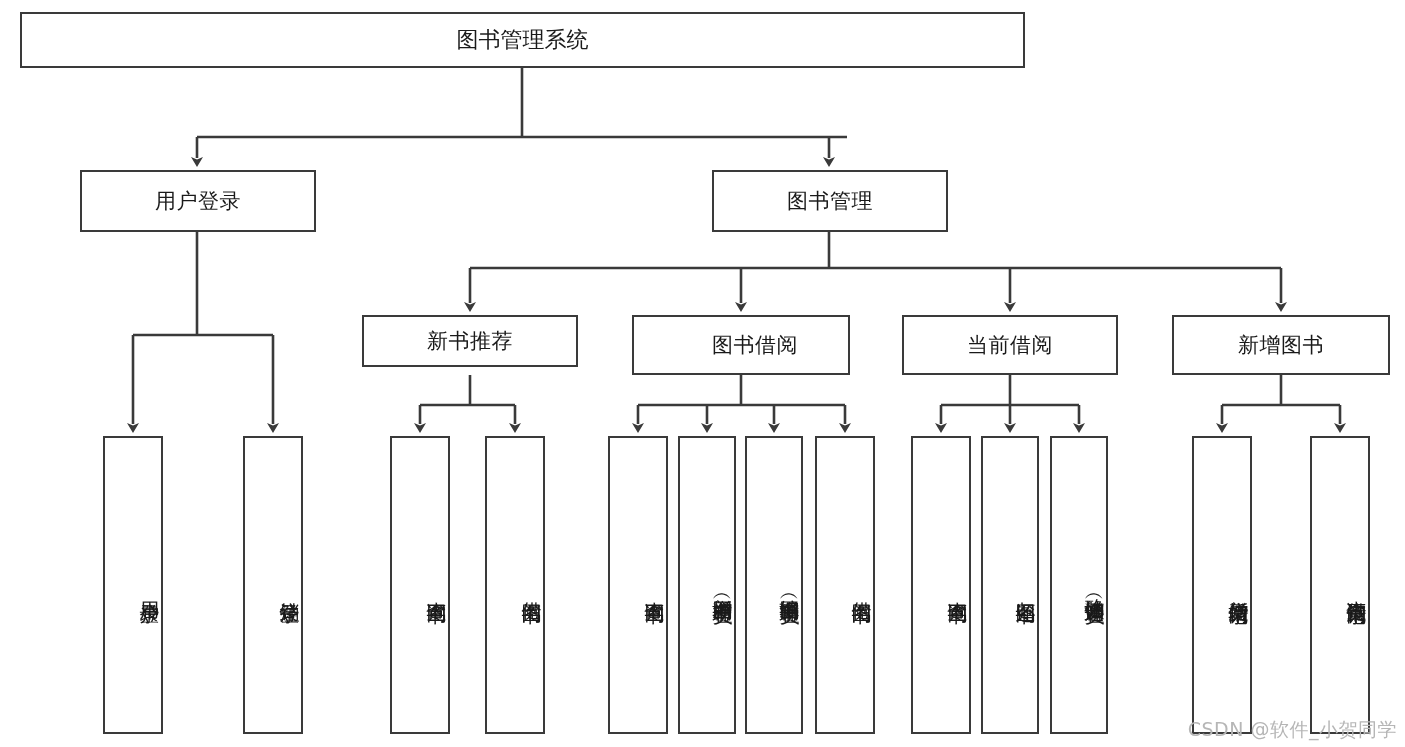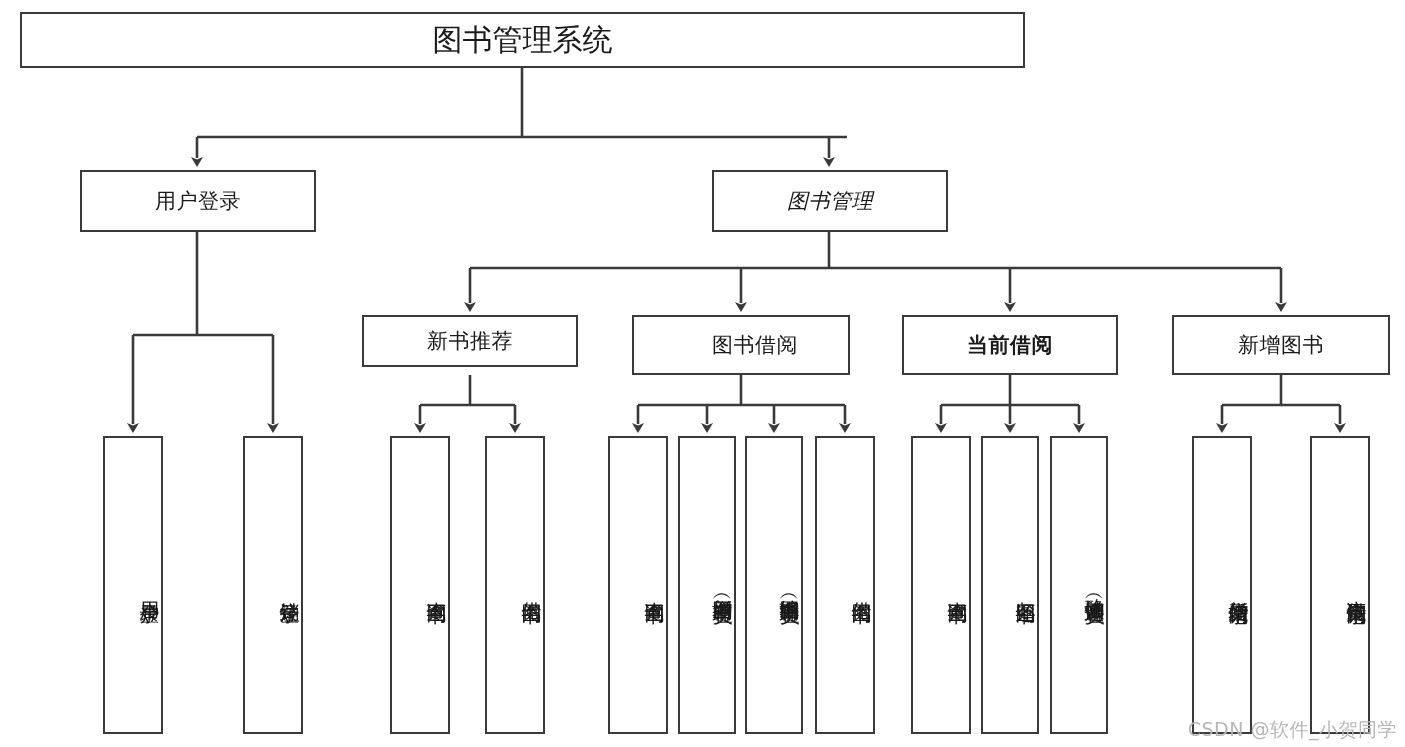--- a/index.html
+++ b/index.html
@@ -26,21 +26,21 @@
     align-items: center;
     justify-content: center;
     color: #1a1a1a;
     line-height: 1.18;
   }
   .node.horiz {
     font-size: 21px;
     letter-spacing: 0.5px;
   }
   .node.root {
-    font-size: 30px;
+    font-size: 22px;
   }
   .node.vert {
     writing-mode: vertical-rl;
     text-orientation: upright;
     font-size: 20px;
     align-items: flex-start;
     justify-content: center;
     padding-top: 6px;
     letter-spacing: 1px;
   }
@@ -121,31 +121,31 @@
     </g>
   </svg>
 
   <div class="node root" style="left:20px; top:12px; width:1005px; height:56px;">
     <span>图书管理系统</span>
   </div>
 
   <div class="node horiz" style="left:80px; top:170px; width:236px; height:62px;">
     <span>用户登录</span>
   </div>
-  <div class="node horiz" style="left:712px; top:170px; width:236px; height:62px;font-style:italic;">
+  <div class="node horiz" style="left:712px; top:170px; width:236px; height:62px;">
     <span>图书管理</span>
   </div>
 
   <div class="node horiz" style="left:362px; top:315px; width:216px; height:52px;">
     <span>新书推荐</span>
   </div>
   <div class="node horiz" style="left:632px; top:315px; width:218px; height:60px;padding-left:28px;">
     <span>图书借阅</span>
   </div>
-  <div class="node horiz" style="left:902px; top:315px; width:216px; height:60px;font-weight:bold;">
+  <div class="node horiz" style="left:902px; top:315px; width:216px; height:60px;">
     <span>当前借阅</span>
   </div>
   <div class="node horiz" style="left:1172px; top:315px; width:218px; height:60px;">
     <span>新增图书</span>
   </div>
 
   <div class="node vert" style="left:103px; top:436px; width:60px; height:298px;">
     <span>用户登录</span>
   </div>
   <div class="node vert" style="left:243px; top:436px; width:60px; height:298px;">

